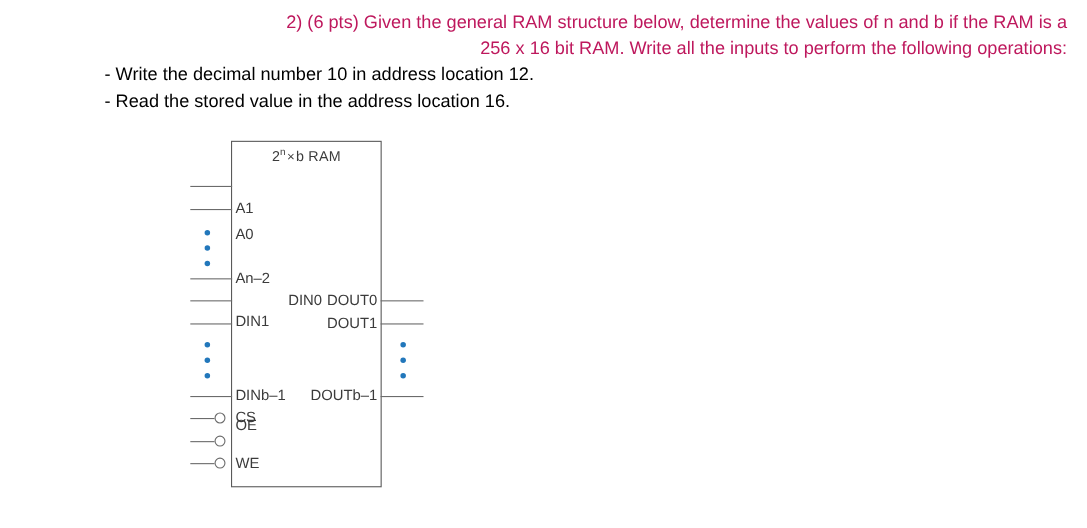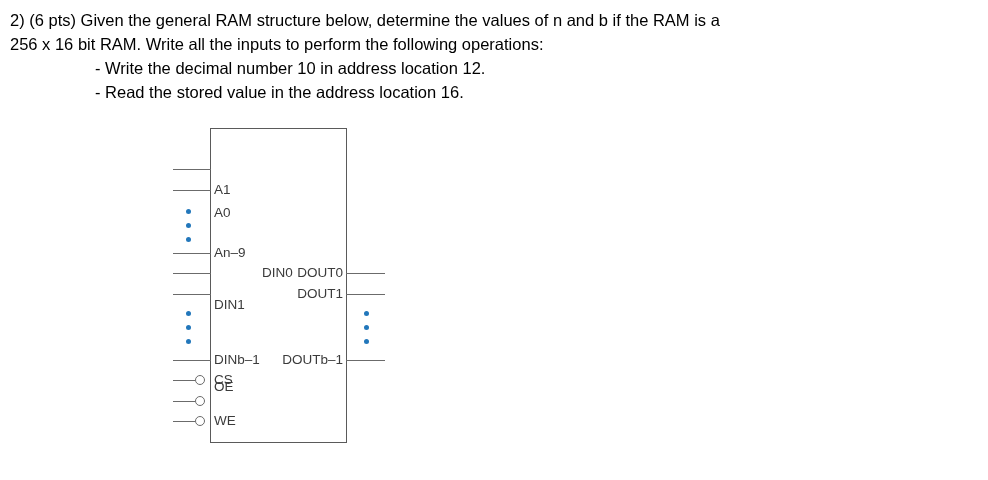--- a/index.html
+++ b/index.html
@@ -21,22 +21,23 @@
   
   #question-text {
     position: absolute;
     left: 10px;
     top: 8px;
     width: 960px;
   }
   .q-line {
     font-size: 16.5px;
     line-height: 24px;
-    color: #000000;
+    color: #be185d;
     white-space: pre;
+    text-align: right;
   }
   .q-bullet {
     font-size: 16.5px;
     line-height: 24px;
     color: #000;
     margin-left: 85px;
     white-space: pre;
   }
 
   
@@ -131,41 +132,44 @@
   <div class="q-line">2) (6 pts) Given the general RAM structure below, determine the values of n and b if the RAM is a</div>
   <div class="q-line">256 x 16 bit RAM. Write all the inputs to perform the following operations:</div>
   <div class="q-bullet">- Write the decimal number 10 in address location 12.</div>
   <div class="q-bullet">- Read the stored value in the address location 16.</div>
 </div>
 
 <div id="ram-diagram">
 
   <div id="ram-box"></div>
 
+  <div id="ram-title">
+    <span>2</span><sup>n</sup><span class="times-sym">×</span><span>b RAM</span>
+  </div>
 
   <div class="wire left-wire" style="top:169px;"></div>
   <div class="pin-label left" style="top:162px;margin-top:44px;">A0</div>
 
   <div class="wire left-wire" style="top:190px;"></div>
   <div class="pin-label left" style="top:183px;">A1</div>
 
   <div class="dots" style="left:186px; top:209px;">
     <div class="dot" style="background: rgb(34, 119, 187);"></div>
     <div class="dot" style="background: rgb(34, 119, 187);"></div>
     <div class="dot" style="background: rgb(34, 119, 187);"></div>
   </div>
 
   <div class="wire left-wire" style="top:253px;"></div>
-  <div class="pin-label left" style="top:246px;">An–9</div>
+  <div class="pin-label left" style="top:246px;">An–2</div>
 
   <div class="wire left-wire" style="top:273px;"></div>
   <div class="pin-label left" style="top:266px;margin-left:48px;">DIN0</div>
 
   <div class="wire left-wire" style="top:294px;"></div>
-  <div class="pin-label left" style="top:298px;">DIN1</div>
+  <div class="pin-label left" style="top:285px;">DIN1</div>
 
   <div class="dots" style="left:186px; top:311px;">
     <div class="dot" style="background: rgb(34, 119, 187);"></div>
     <div class="dot" style="background: rgb(34, 119, 187);"></div>
     <div class="dot" style="background: rgb(34, 119, 187);"></div>
   </div>
 
   <div class="wire left-wire" style="top:360px;"></div>
   <div class="pin-label left" style="top:353px;">DINb–1</div>
 

